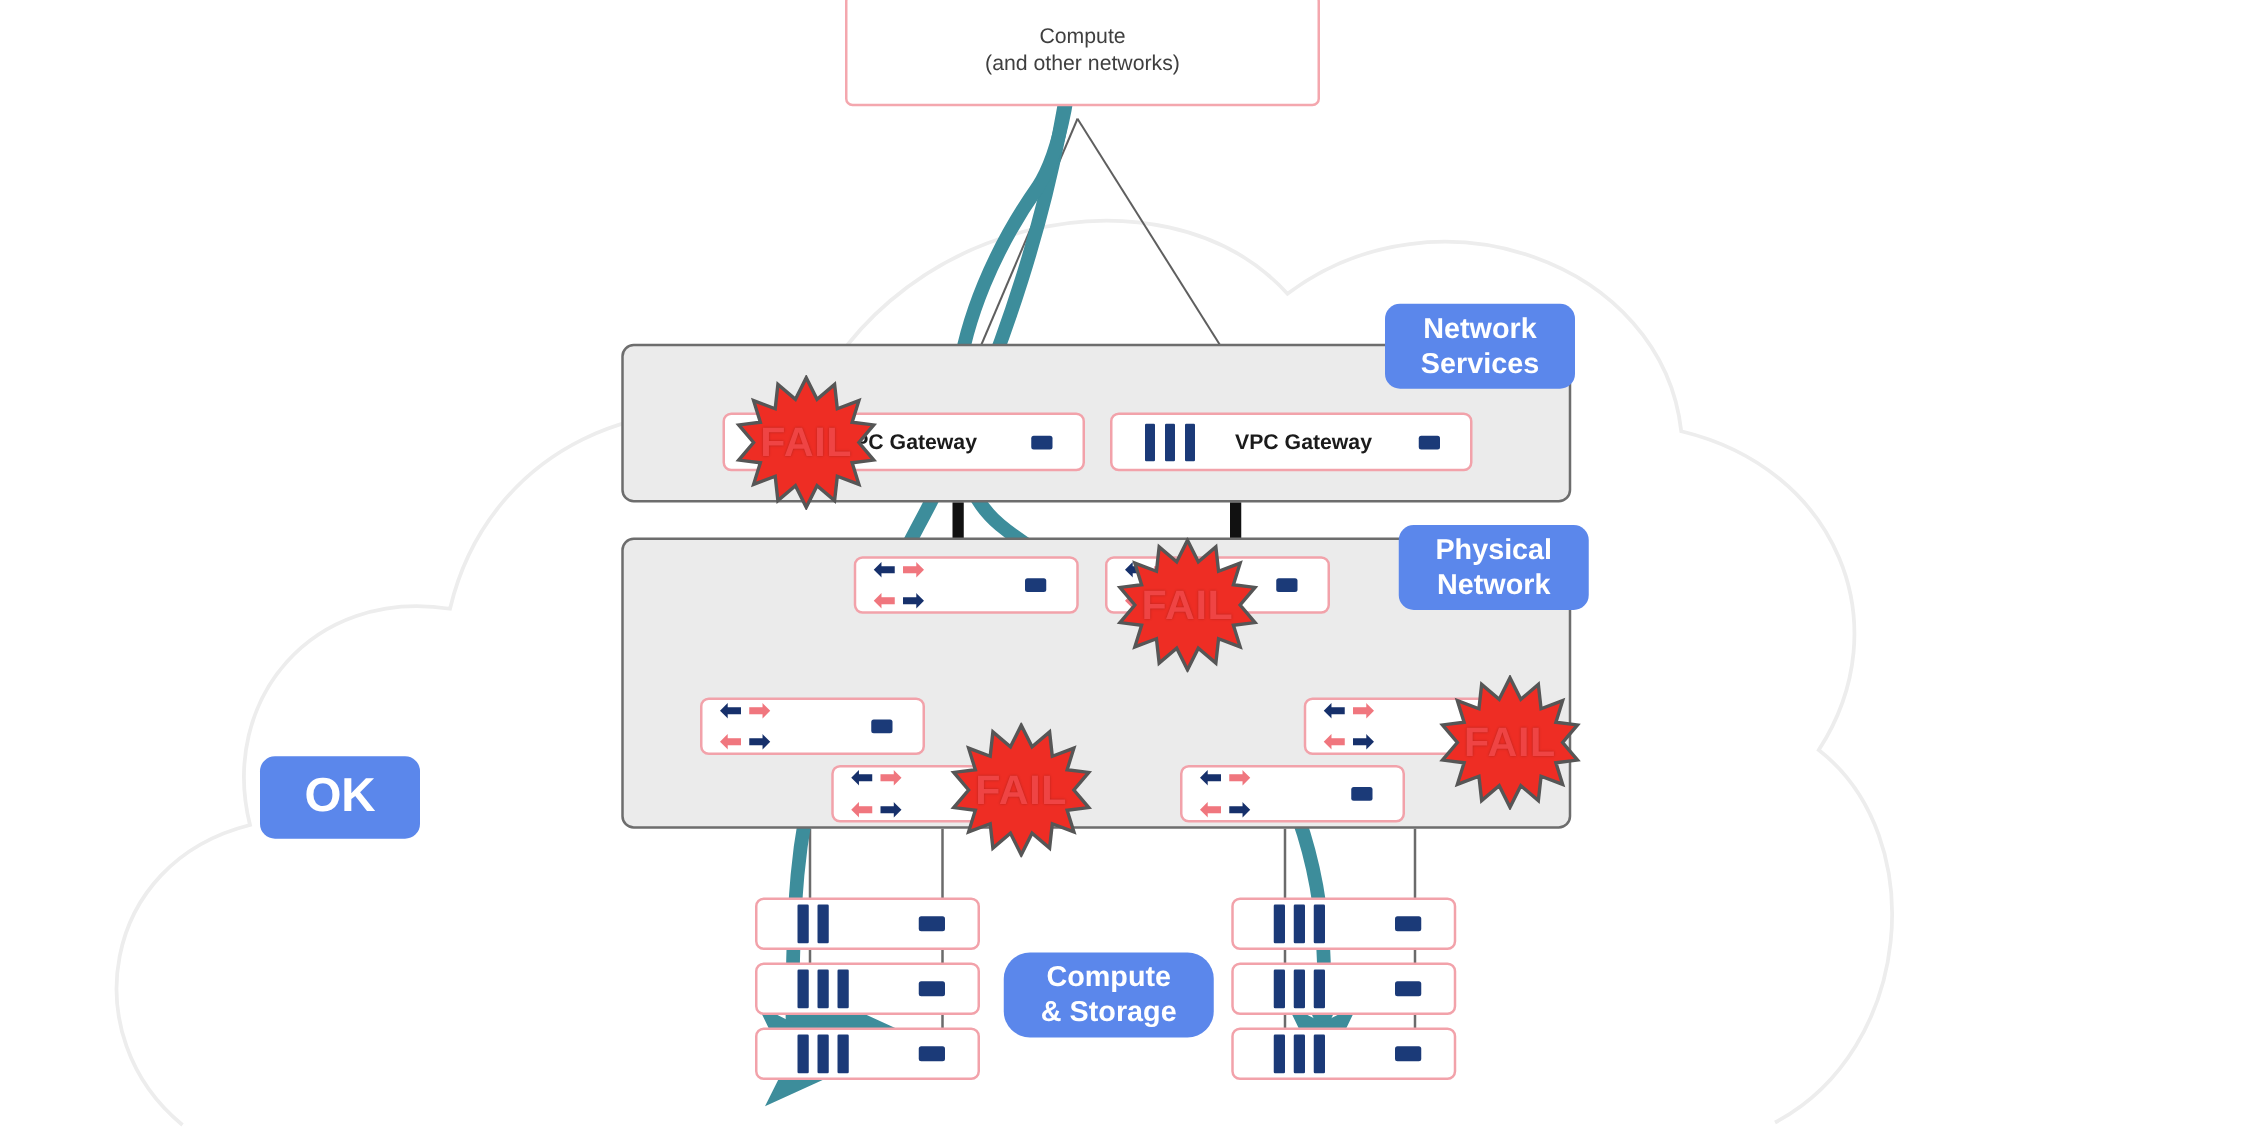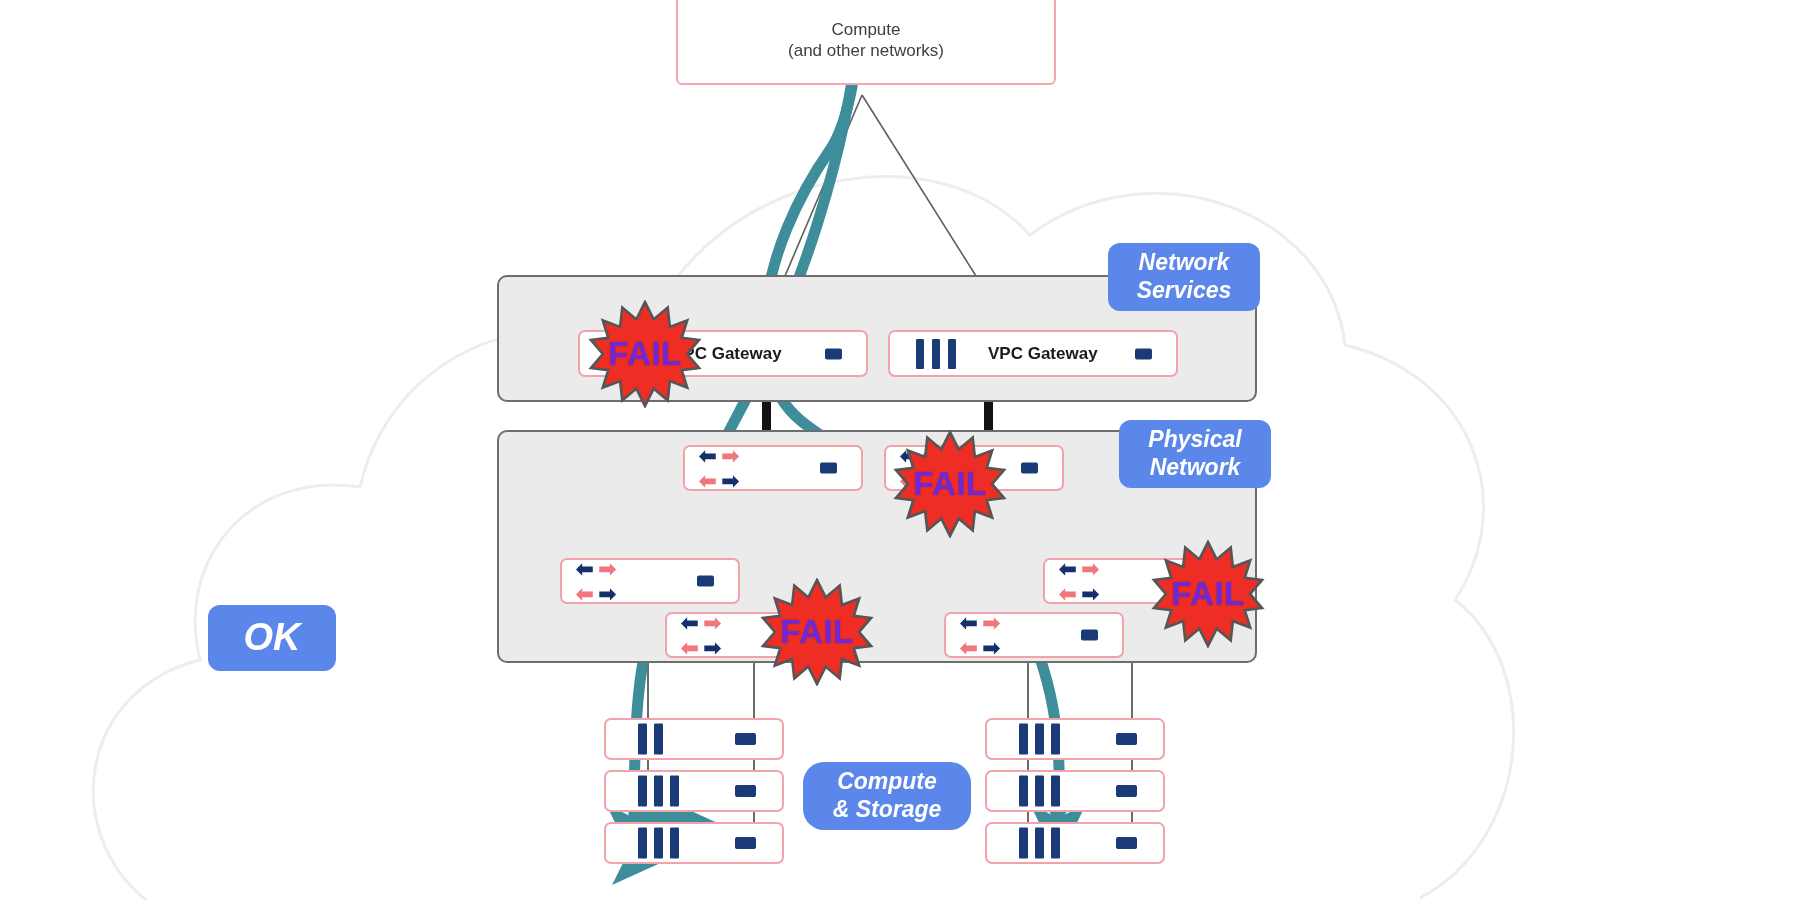--- a/index.html
+++ b/index.html
@@ -35,26 +35,26 @@
           gap:4px 5px;line-height:1;}
   .swicon span{font-size:21px;font-weight:bold;display:block;}
   .a-bl{color:#16306b;}
   .a-rr{color:#f0767e;}
   .a-rl{color:#f0767e;}
   .a-br{color:#16306b;}
 
   
   .badge{position:absolute;background:#5b87eb;color:#ffffff;border-radius:12px;
          font-weight:bold;text-align:center;display:flex;align-items:center;justify-content:center;
-         line-height:1.2;white-space:pre;box-sizing:border-box;font-style:italic;}
+         line-height:1.2;white-space:pre;box-sizing:border-box;}
 
   
   .fail{position:absolute;display:flex;align-items:center;justify-content:center;}
   .fail svg{position:absolute;left:0;top:0;}
-  .fail .ftext{position:relative;color:#6d28d9;font-weight:bold;letter-spacing:.5px;
+  .fail .ftext{position:relative;color:#ef4444;font-weight:bold;letter-spacing:.5px;
                text-shadow:0 0 2px rgba(0,0,0,.25);}
 
   .connector{position:absolute;background:#111111;}
 </style>
 </head>
 <body>
 
 <div id="stage">
 
   <svg id="wires" viewBox="0 0 1800 907">

